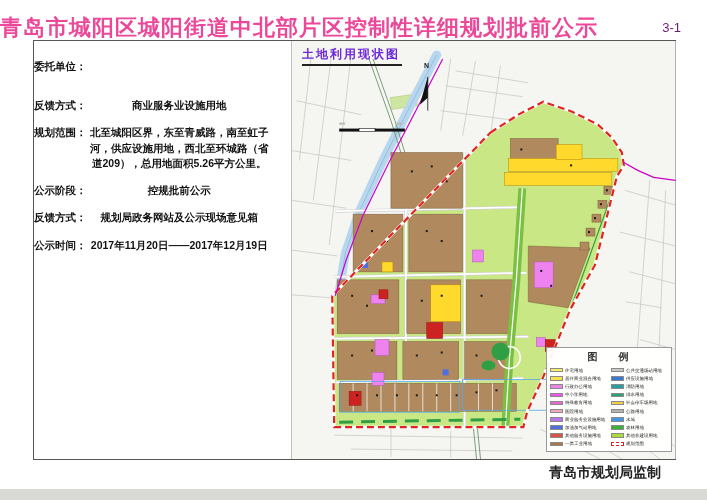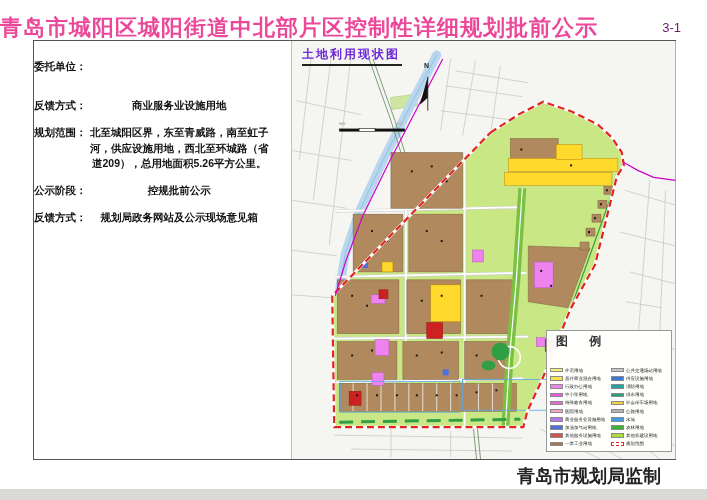--- a/index.html
+++ b/index.html
@@ -28,31 +28,31 @@
     position:absolute;left:11px;top:5px;font-size:12px;font-weight:bold;color:#6d28d9;
     border-bottom:2px solid #222;padding:0 2px 1px 0;letter-spacing:2px;z-index:5;
   }
   .north-label{position:absolute;left:133px;top:21px;font-size:7px;font-weight:bold;z-index:5;}
   .map-svg{position:absolute;left:0;top:0;z-index:1;}
   
   .legend{
     position:absolute;right:4px;bottom:7px;width:126px;z-index:6;
     background:rgba(255,255,254,0.95);border:1px solid #999;padding:2px 2px 3px 3px;box-sizing:border-box;
   }
-  .legend-title{text-align:left;font-size:12px;font-weight:bold;letter-spacing:9px;color:#333;margin:0 0 16px 6px;}
+  .legend-title{text-align:center;font-size:10px;font-weight:bold;letter-spacing:9px;color:#333;margin:0 0 2px 6px;}
   .legend-cols{display:flex;gap:3px;}
   .legend-col{flex:1;min-width:0;}
   .legend-row{display:flex;align-items:center;height:8.2px;overflow:visible;}
   .swatch{flex:none;width:13px;height:4.5px;border:0.5px solid #8a8a8a;box-sizing:border-box;margin-right:2px;}
   .swatch.dashed-red{background:#fff;border:1px dashed #e02424;}
   .legend-label{
     display:inline-block;font-size:8px;transform:scale(0.56);transform-origin:left center;
     white-space:nowrap;color:#222;
   }
-  .credit{position:absolute;right:46px;top:464px;font-size:18px;font-weight:bold;color:#222;}
+  .credit{position:absolute;right:46px;top:464px;font-size:14px;font-weight:bold;color:#222;}
   .photo-shadow{position:absolute;left:0;bottom:0;width:707px;height:11px;background:#d9d9d6;}
 </style>
 </head>
 <body>
 
 <div class="page-title">青岛市城阳区城阳街道中北部片区控制性详细规划批前公示</div>
 <div class="sheet-number">3-1</div>
 
 <div class="frame">
   <div class="info-panel">
@@ -69,20 +69,24 @@
         <span class="flabel">规划范围：</span>
         <span class="fvalue">北至城阳区界，东至青威路，南至虹子河，供应设施用地，西北至环城路（省道209），总用地面积5.26平方公里。</span>
       </div>
       <div class="field">
         <span class="flabel">公示阶段：</span>
         <span class="fvalue">控规批前公示</span>
       </div>
       <div class="field">
         <span class="flabel">反馈方式：</span>
         <span class="fvalue">规划局政务网站及公示现场意见箱</span>
+      </div>
+      <div class="field">
+        <span class="flabel">公示时间：</span>
+        <span class="fvalue">2017年11月20日——2017年12月19日</span>
       </div>
     </div>
   <div class="divider"></div>
 
   <div class="map-area">
     <div class="map-title">土地利用现状图</div>
     <div class="north-label">N</div>
 
     <svg class="map-svg" width="385" height="418" viewBox="0 0 386 420" xmlns="http://www.w3.org/2000/svg">
 

